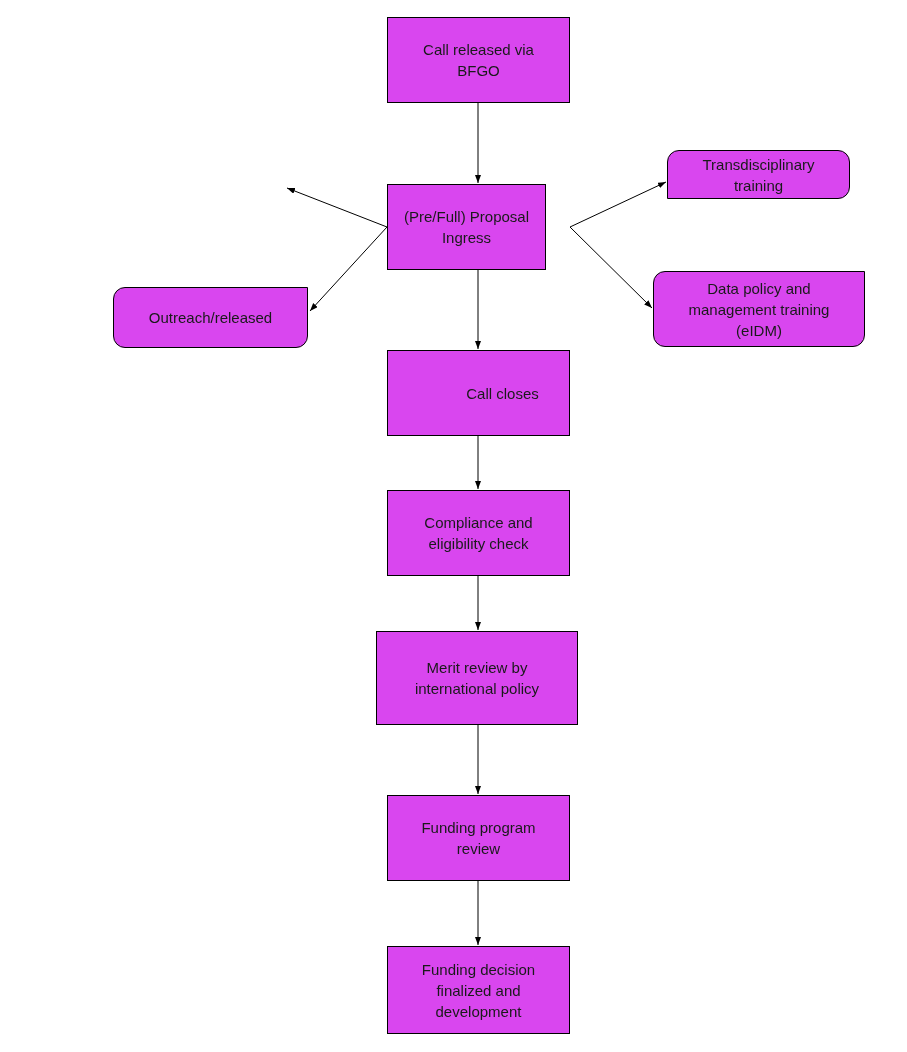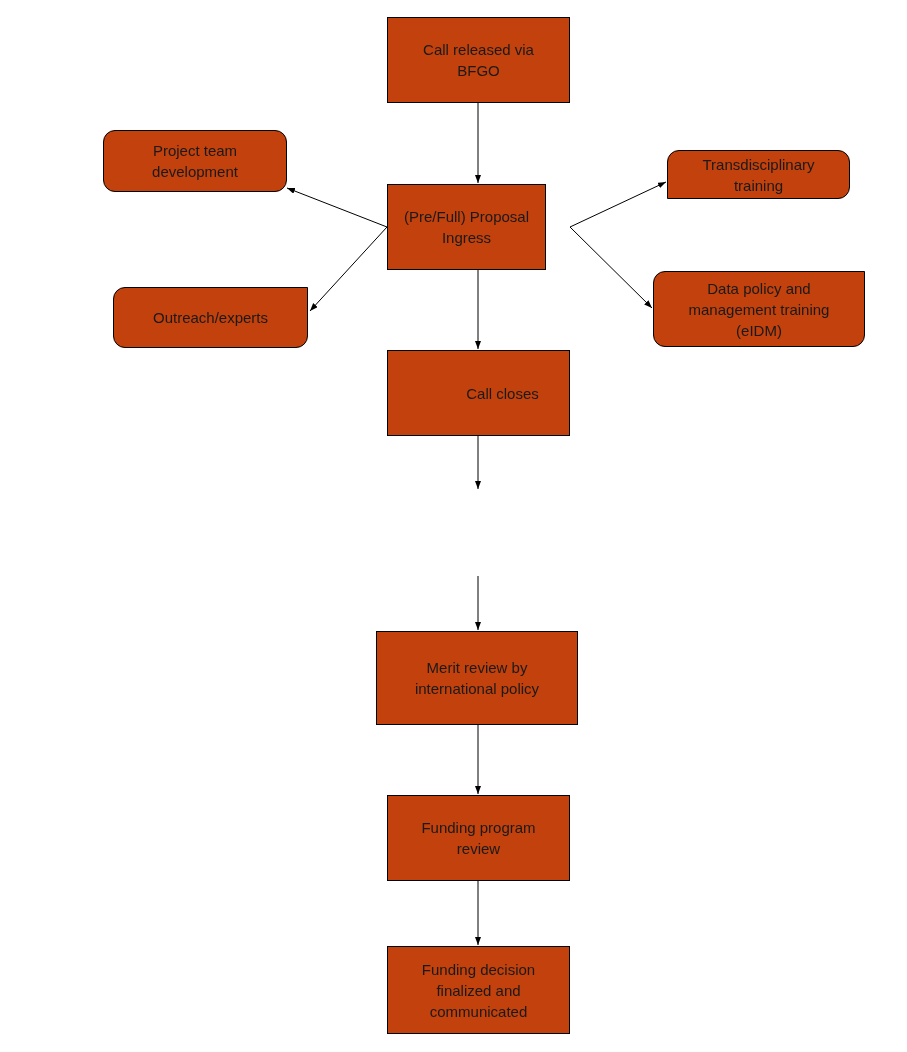--- a/index.html
+++ b/index.html
@@ -23,21 +23,21 @@
     height: 1052px;
     pointer-events: none;
   }
   .edges line {
     stroke: #000000;
     stroke-width: 1;
   }
   .node {
     position: absolute;
     box-sizing: border-box;
-    background: #c2410c;
+    background: #d946ef;
     border: 1px solid #000000;
     display: flex;
     align-items: center;
     justify-content: center;
     text-align: center;
     color: #1a1a1a;
     font-size: 15px;
     line-height: 21px;
   }
   .node .lbl {
@@ -86,54 +86,54 @@
   <div class="node" id="n-call-released">
     <span class="lbl">Call released via
 BFGO</span>
   </div>
 
   <div class="node" id="n-proposal-ingress">
     <span class="lbl">(Pre/Full) Proposal
 Ingress</span>
   </div>
 
-  <div class="node r-all" id="n-project-team">
-    <span class="lbl">Project team
-development</span>
-  </div>
 
   <div class="node r-no-tr" id="n-outreach">
-    <span class="lbl">Outreach/experts</span>
+    <span class="lbl">Outreach/released</span>
   </div>
 
   <div class="node r-no-bl" id="n-transdisciplinary">
     <span class="lbl">Transdisciplinary
 training</span>
   </div>
 
   <div class="node r-no-tr" id="n-data-policy">
     <span class="lbl">Data policy and
 management training
 (eIDM)</span>
   </div>
 
   <div class="node" id="n-call-closes">
     <span class="lbl">Call closes</span>
   </div>
 
+  <div class="node" id="n-compliance">
+    <span class="lbl">Compliance and
+eligibility check</span>
+  </div>
 
   <div class="node" id="n-merit-review">
     <span class="lbl">Merit review by
 international policy</span>
   </div>
 
   <div class="node" id="n-funding-program">
     <span class="lbl">Funding program
 review</span>
   </div>
 
   <div class="node" id="n-funding-decision">
     <span class="lbl">Funding decision
 finalized and
-communicated</span>
+development</span>
   </div>
 
 </div>
 
 </body></html>

